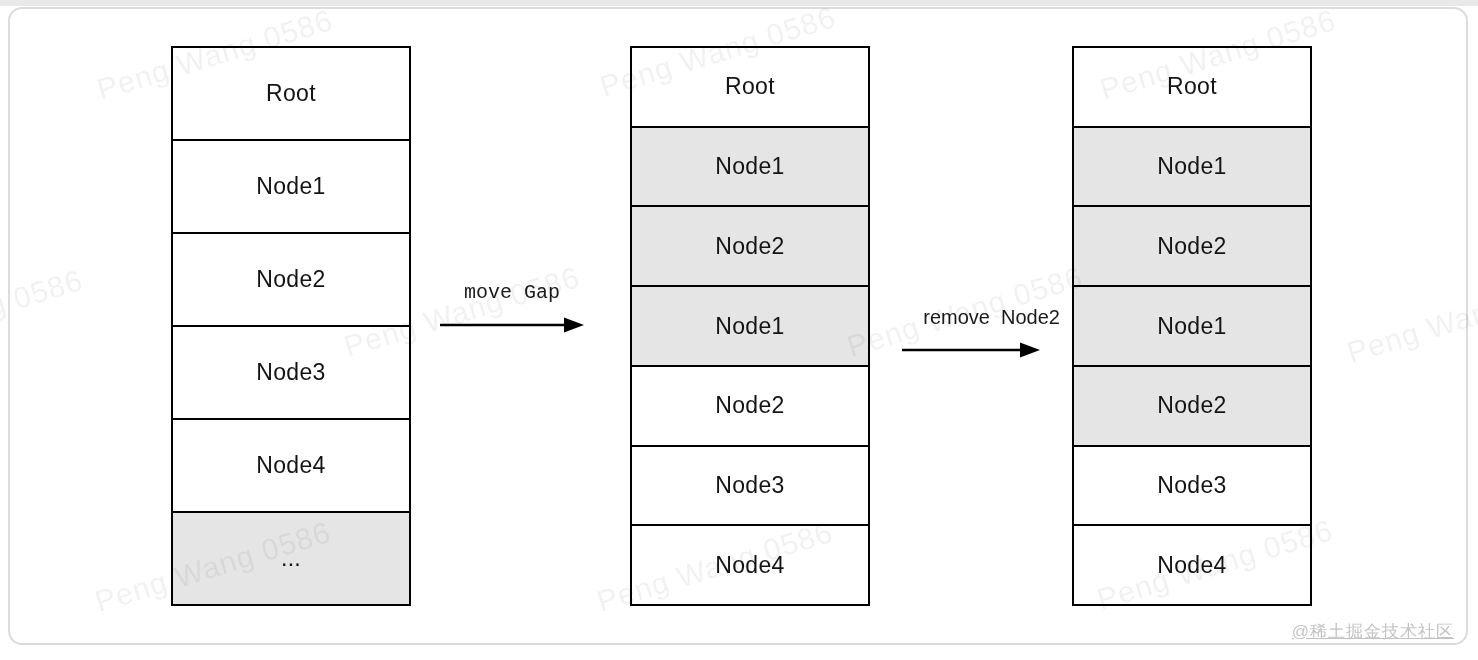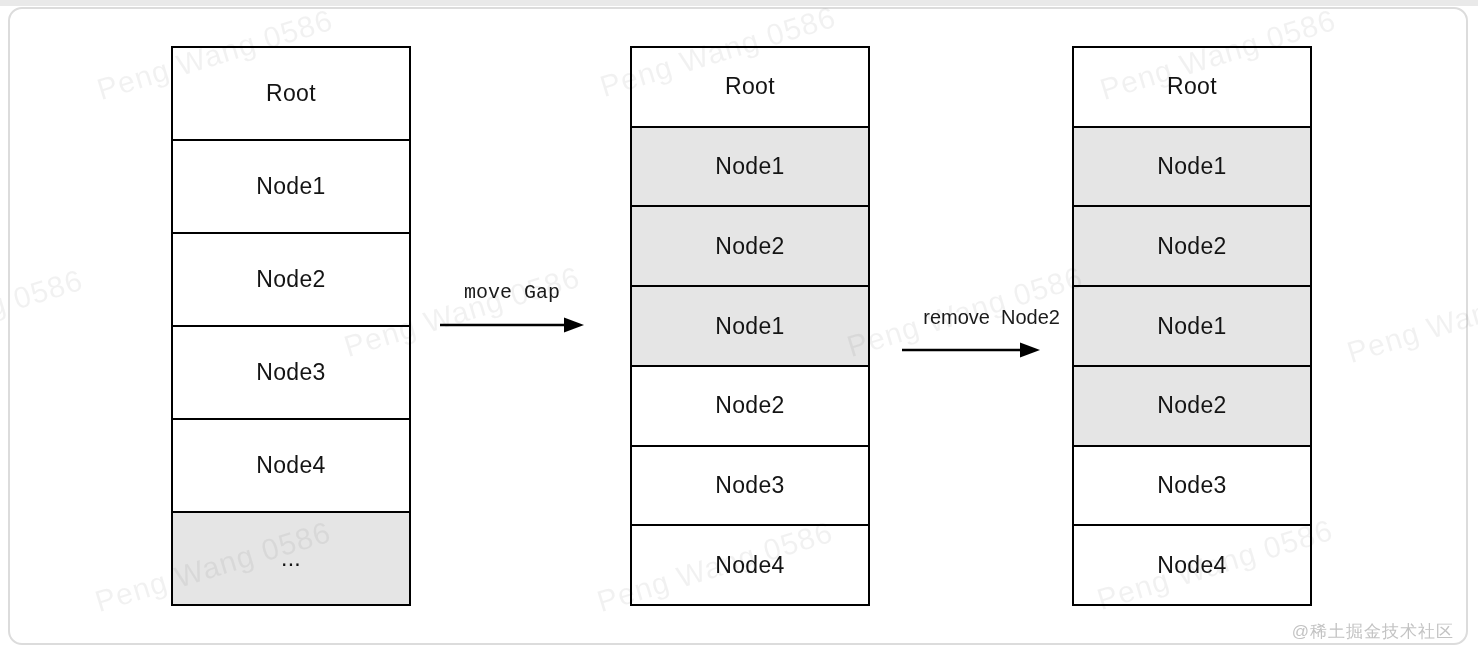--- a/index.html
+++ b/index.html
@@ -65,20 +65,21 @@
     letter-spacing: 1px;
     color: rgba(0,0,0,0.055);
     white-space: nowrap;
     transform: translate(-50%, -50%) rotate(-17deg);
   }
   .badge {
     position: absolute; right: 12px; top: 611px;
     font-size: 17px;
     color: #c3c3c3;
     letter-spacing: 1px;
+    text-decoration: underline;
   }
 </style>
 </head>
 <body>
 
 <div class="top-strip"></div>
 
 <div class="card">
 
   <div class="arrow-block arrow-1">

